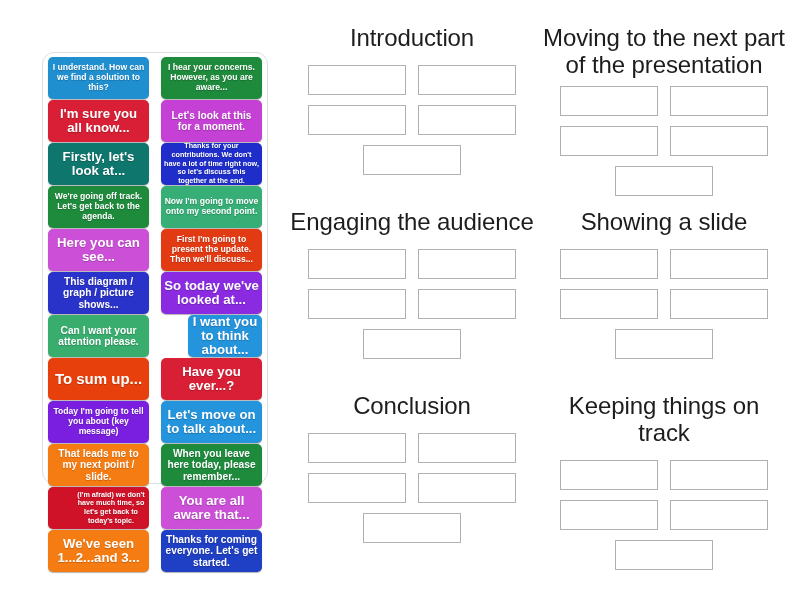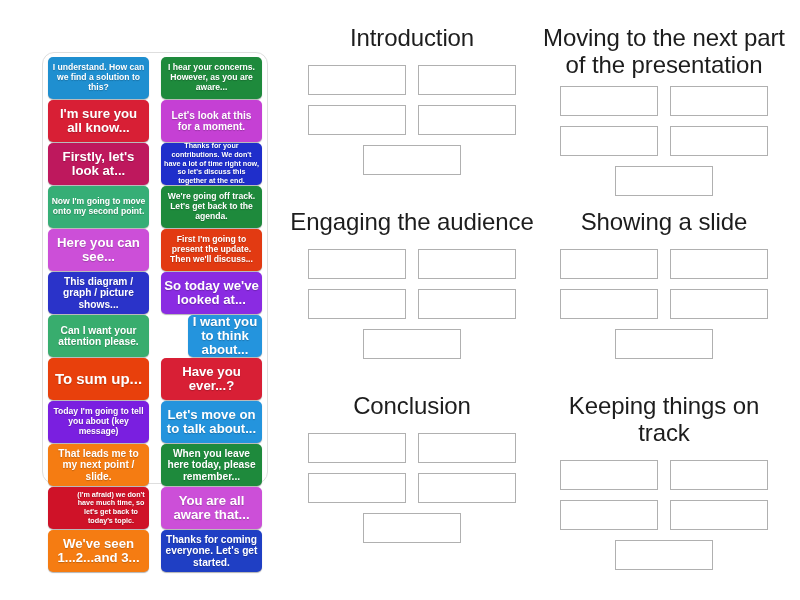--- a/index.html
+++ b/index.html
@@ -135,32 +135,32 @@
         </div>
         <div class="tile fs-s" style="background: rgb(30, 138, 60);">
           <span>I hear your concerns. However, as you are aware...</span>
         </div>
         <div class="tile fs-l" style="background: rgb(216, 31, 53);">
           <span>I'm sure you all know...</span>
         </div>
         <div class="tile fs-m" style="background: rgb(197, 64, 212);">
           <span>Let's look at this for a moment.</span>
         </div>
-        <div class="tile fs-l" style="background: #be185d; justify-content: center;">
+        <div class="tile fs-l" style="background: #0f766e; justify-content: center;">
           <span>Firstly, let's look at...</span>
         </div>
         <div class="tile fs-xs" style="background: rgb(31, 46, 203);">
           <span>Thanks for your contributions. We don't have a lot of time right now, so let's discuss this together at the end.</span>
         </div>
+        <div class="tile fs-s" style="background: rgb(30, 138, 60);">
+          <span>We're going off track. Let's get back to the agenda.</span>
+        </div>
         <div class="tile fs-s" style="background: rgb(54, 174, 118);">
           <span>Now I'm going to move onto my second point.</span>
         </div>
-        <div class="tile fs-s" style="background: rgb(30, 138, 60);">
-          <span>We're going off track. Let's get back to the agenda.</span>
-        </div>
         <div class="tile fs-l" style="background: rgb(204, 79, 216);">
           <span>Here you can see...</span>
         </div>
         <div class="tile fs-s" style="background: rgb(226, 58, 18);">
           <span>First I'm going to present the update. Then we'll discuss...</span>
         </div>
         <div class="tile fs-m" style="background: rgb(42, 51, 201);">
           <span>This diagram / graph / picture shows...</span>
         </div>
         <div class="tile fs-l" style="background: rgb(138, 43, 226);">

